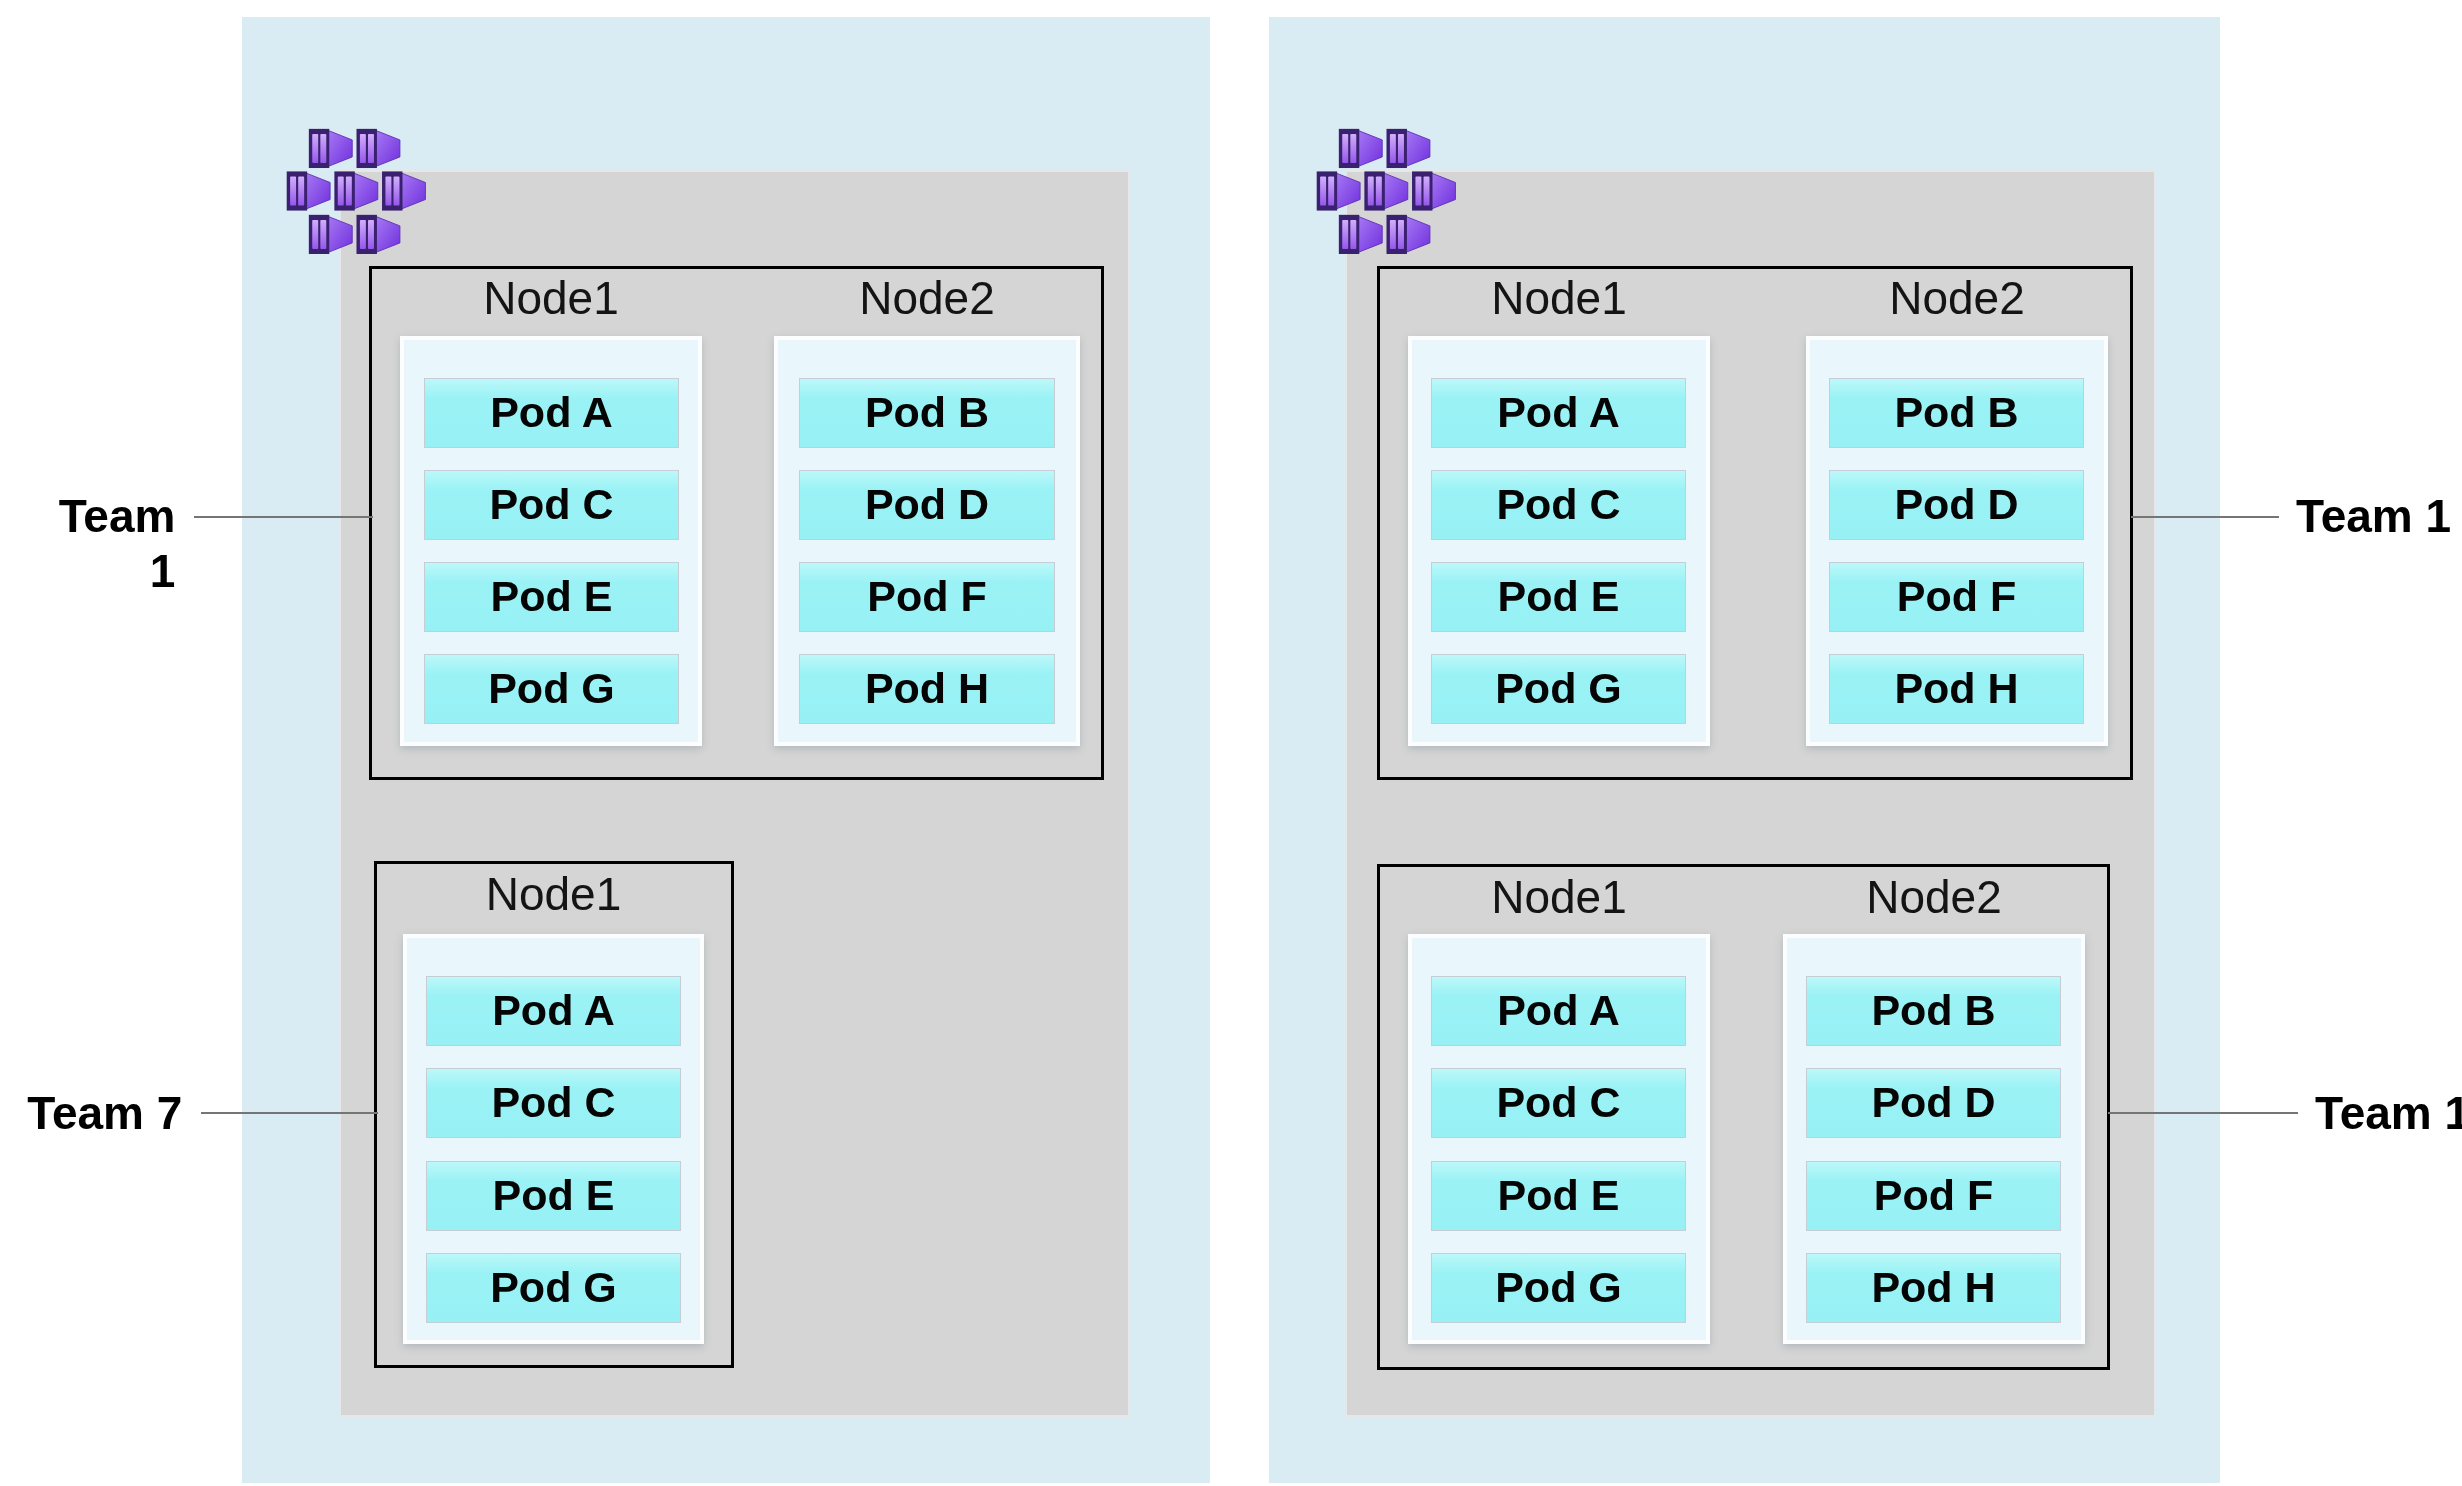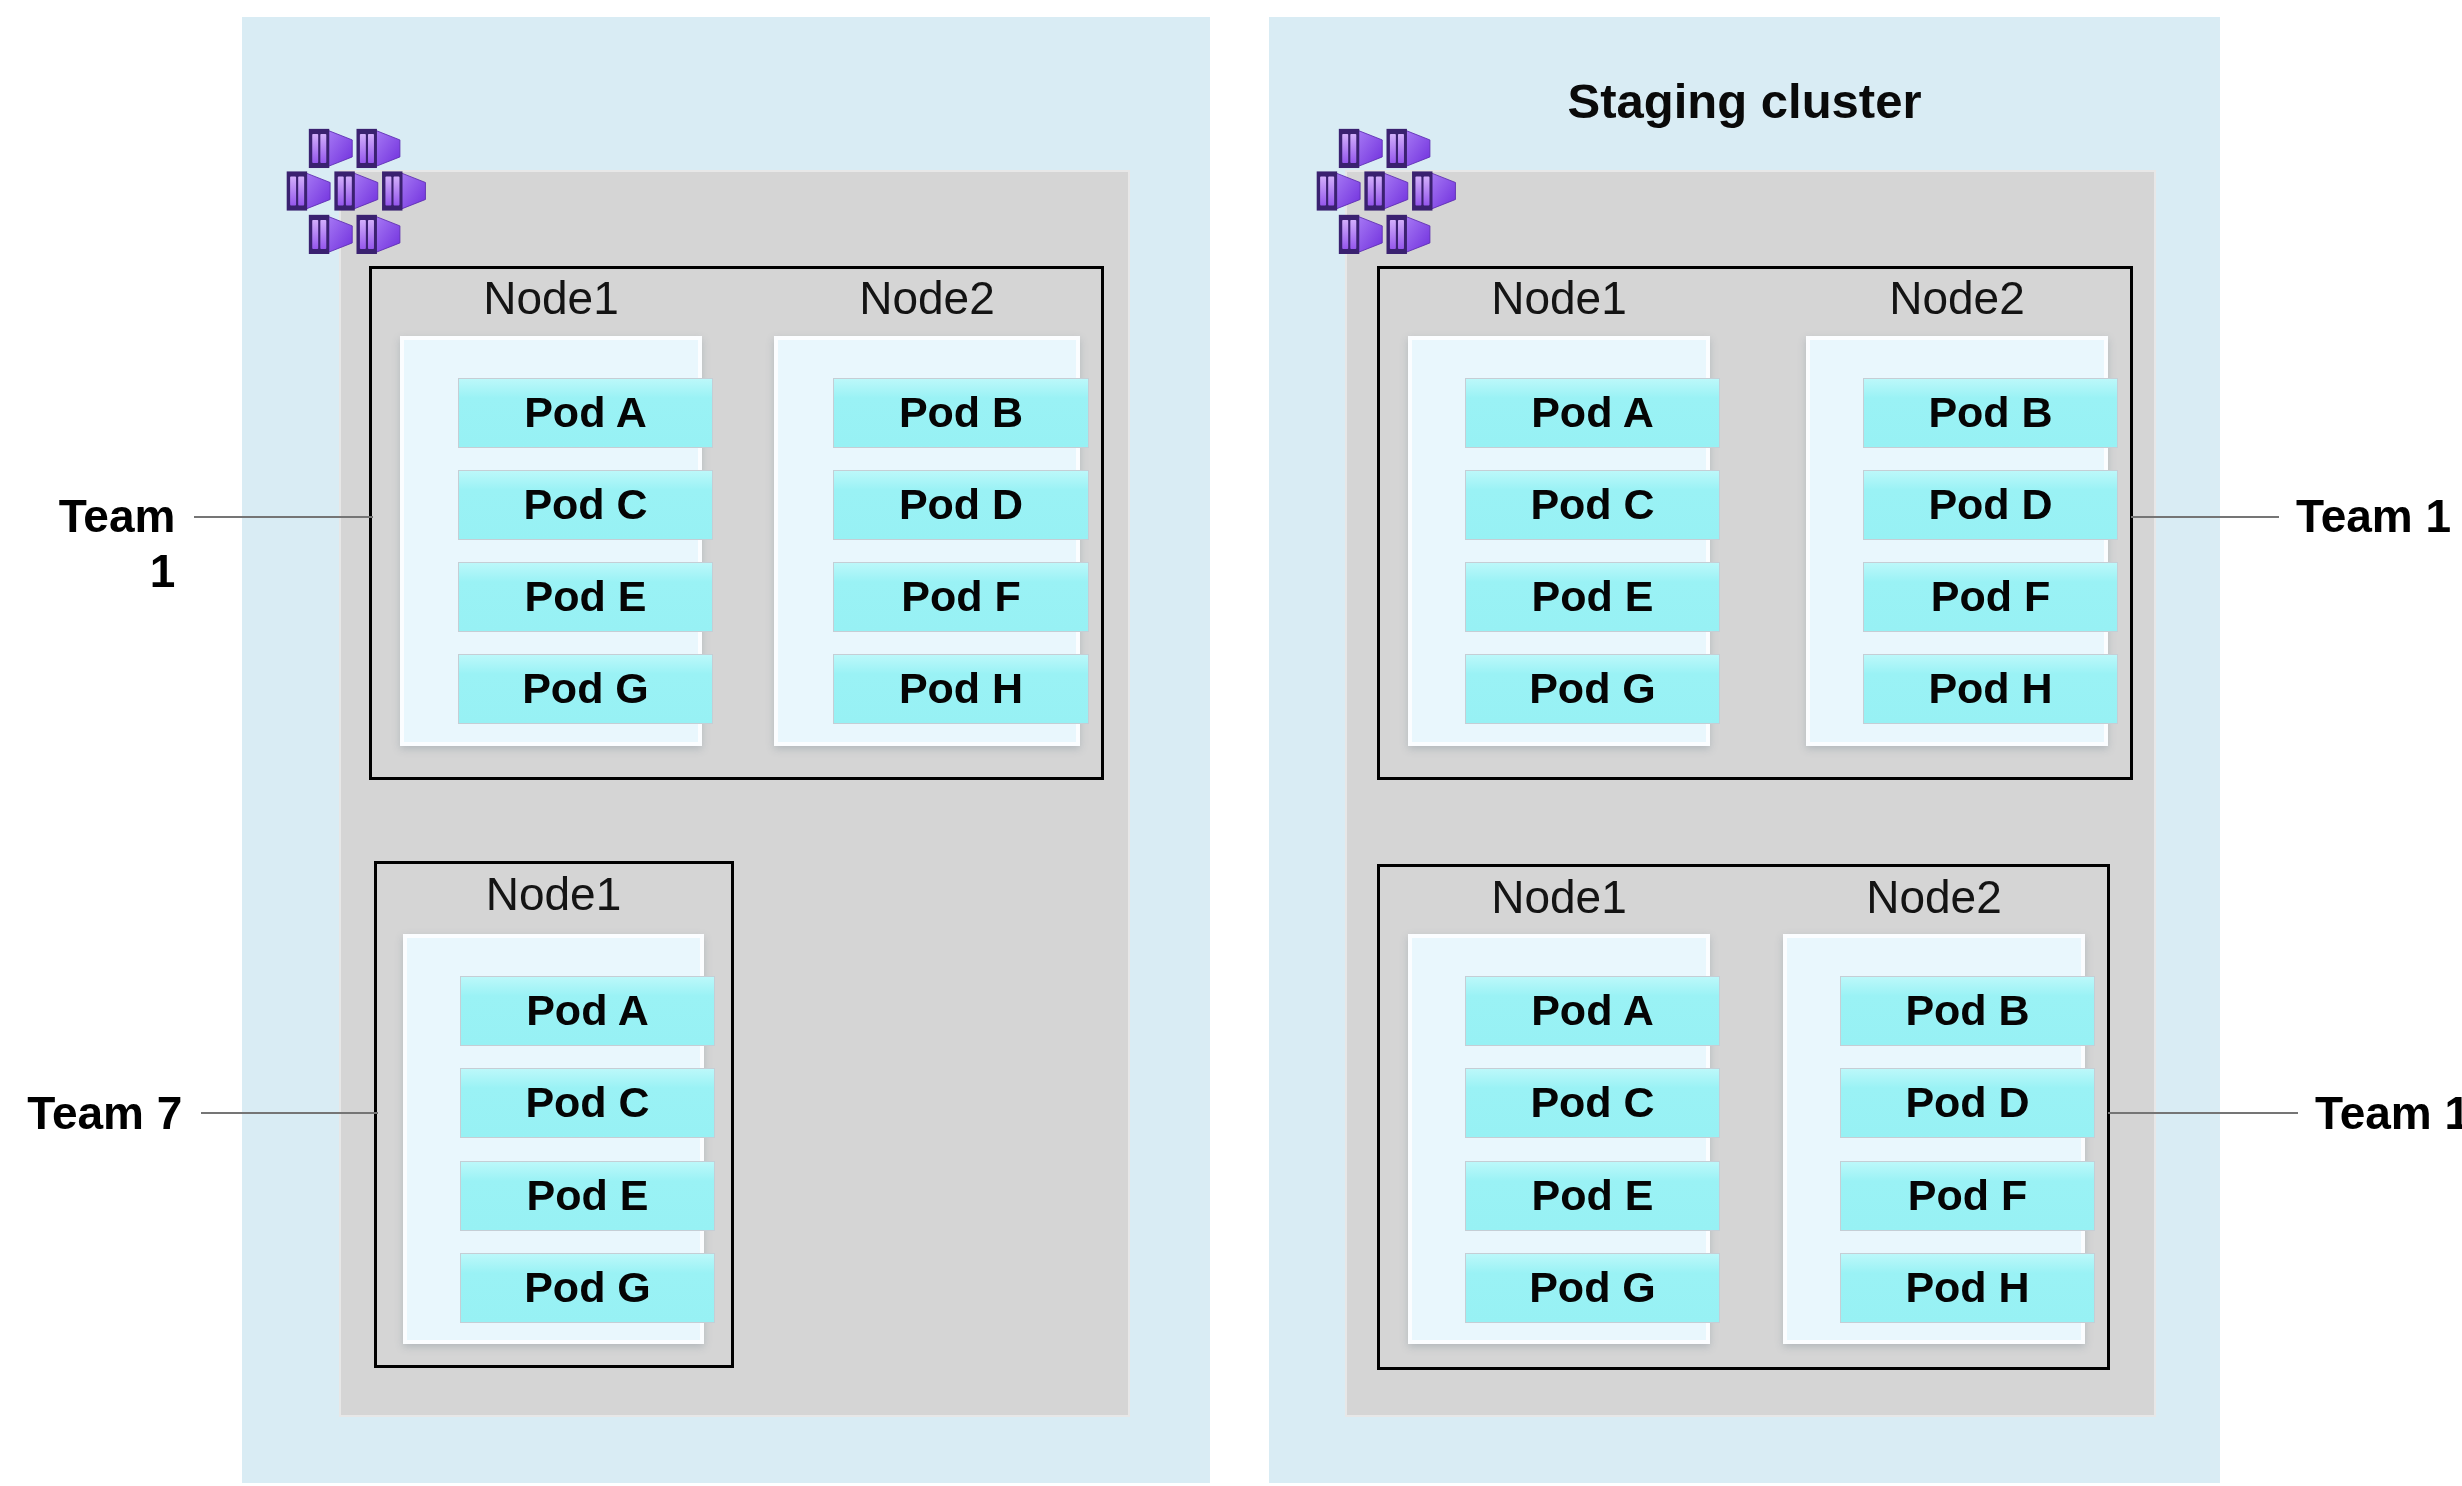--- a/index.html
+++ b/index.html
@@ -12,21 +12,21 @@
   .cluster-body{position:absolute;background:#d5d5d5;border:2.6px solid #e7e7e7;box-sizing:border-box;z-index:2;}
   .node-box{position:absolute;border:3.4px solid #000000;box-sizing:border-box;z-index:3;}
   .node-header{position:absolute;z-index:4;text-align:center;font-size:46px;font-weight:400;color:#141414;line-height:56px;height:56px;}
   .node-panel{
     position:absolute;z-index:3;background:#e9f7fd;border:4.3px solid #fbfdff;box-sizing:border-box;
     box-shadow:0 2.6px 7.7px rgba(90,110,125,.28);
   }
   .pod{
     position:absolute;z-index:4;background:linear-gradient(180deg,#bcf8fa 0%,#9af2f5 28%,#97f1f4 100%);
     border:1.7px solid #c5ced5;box-sizing:border-box;text-align:center;
-    font-size:43px;font-weight:700;line-height:67px;color:#050505;margin-left:34px;
+    font-size:43px;font-weight:700;line-height:67px;color:#050505;
   }
   .team-label{position:absolute;z-index:5;font-size:46px;font-weight:700;color:#000;height:55px;line-height:55px;}
   .team-label.right-align{text-align:right;}
   .team-line{position:absolute;z-index:5;height:1.7px;background:#757575;}
   .icons{position:absolute;z-index:6;}
 </style>
 </head>
 <body>
 
 <div class="canvas">
@@ -88,21 +88,20 @@
 
   <div class="pod" style="left:426px;top:976px;width:255px;height:70px;">Pod A</div>
   <div class="pod" style="left:426px;top:1068px;width:255px;height:70px;">Pod C</div>
   <div class="pod" style="left:426px;top:1161px;width:255px;height:70px;">Pod E</div>
   <div class="pod" style="left:426px;top:1253px;width:255px;height:70px;">Pod G</div>
 
   <div class="team-label right-align" style="left:21.4px;top:1086px;width:161px;">Team 7</div>
   <div class="team-line" style="left:201px;top:1112px;width:177px;"></div>
 
   <div class="cluster-panel" style="left:1269px;top:17px;width:951px;height:1466px;"></div>
-  <div class="cluster-title" style="left:1269px;top:73px;width:951px;">Staging cluster</div>
   <div class="cluster-body" style="left:1345px;top:170px;width:811px;height:1247px;"></div>
 
   <svg class="icons" style="left:1315px;top:126px;" width="143" height="130" viewBox="0 0 168 152">
     <use href="#cbox" x="28" y="3"></use>
       <use href="#cbox" x="84" y="3"></use>
     <use href="#cbox" x="2" y="53"></use>
       <use href="#cbox" x="58" y="53"></use>
       <use href="#cbox" x="114" y="53"></use>
     <use href="#cbox" x="28" y="104"></use>
       <use href="#cbox" x="84" y="104"></use>

